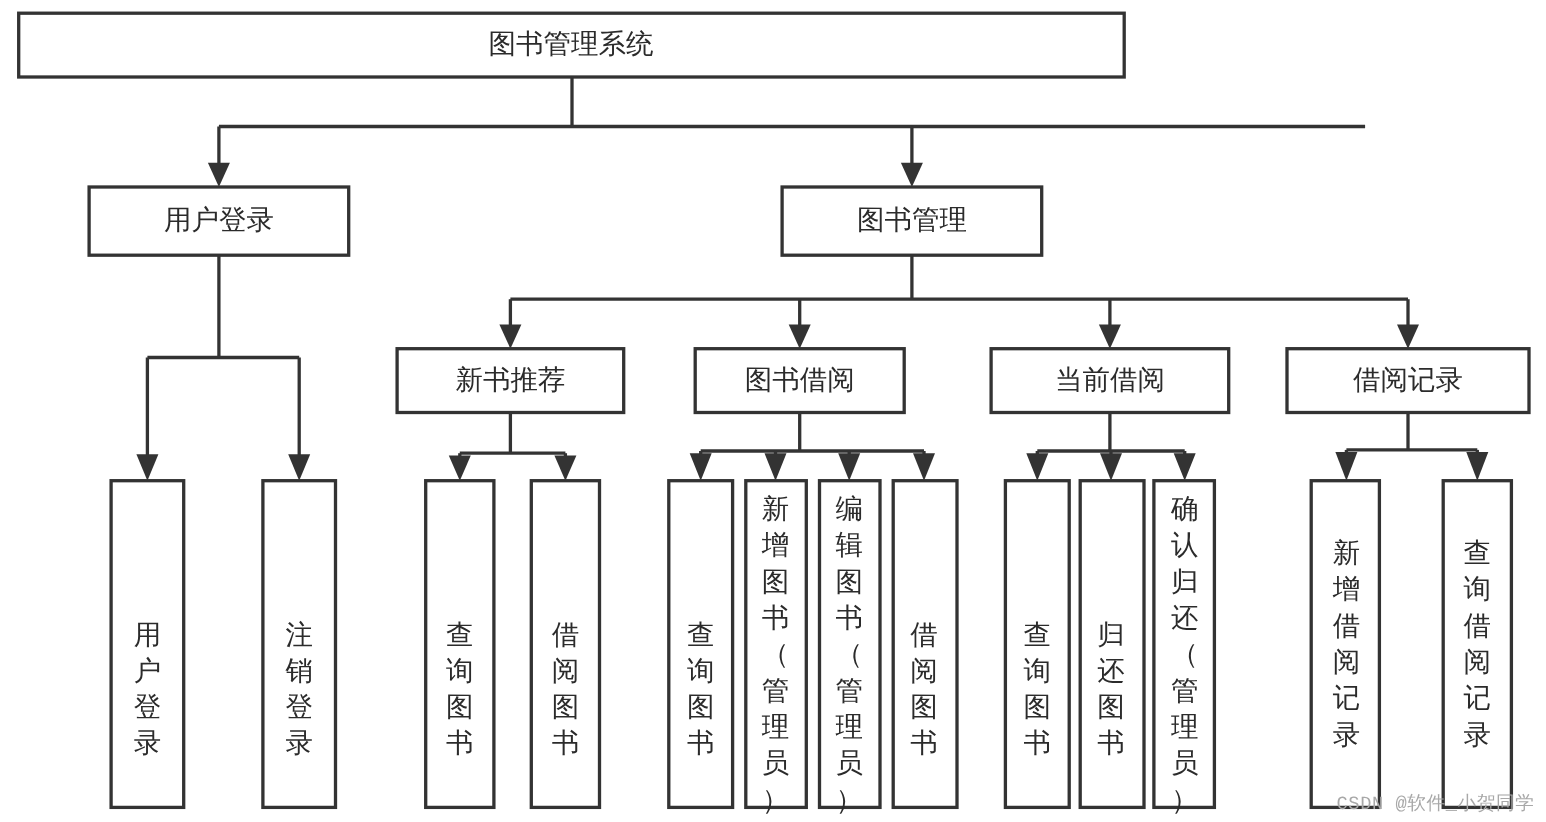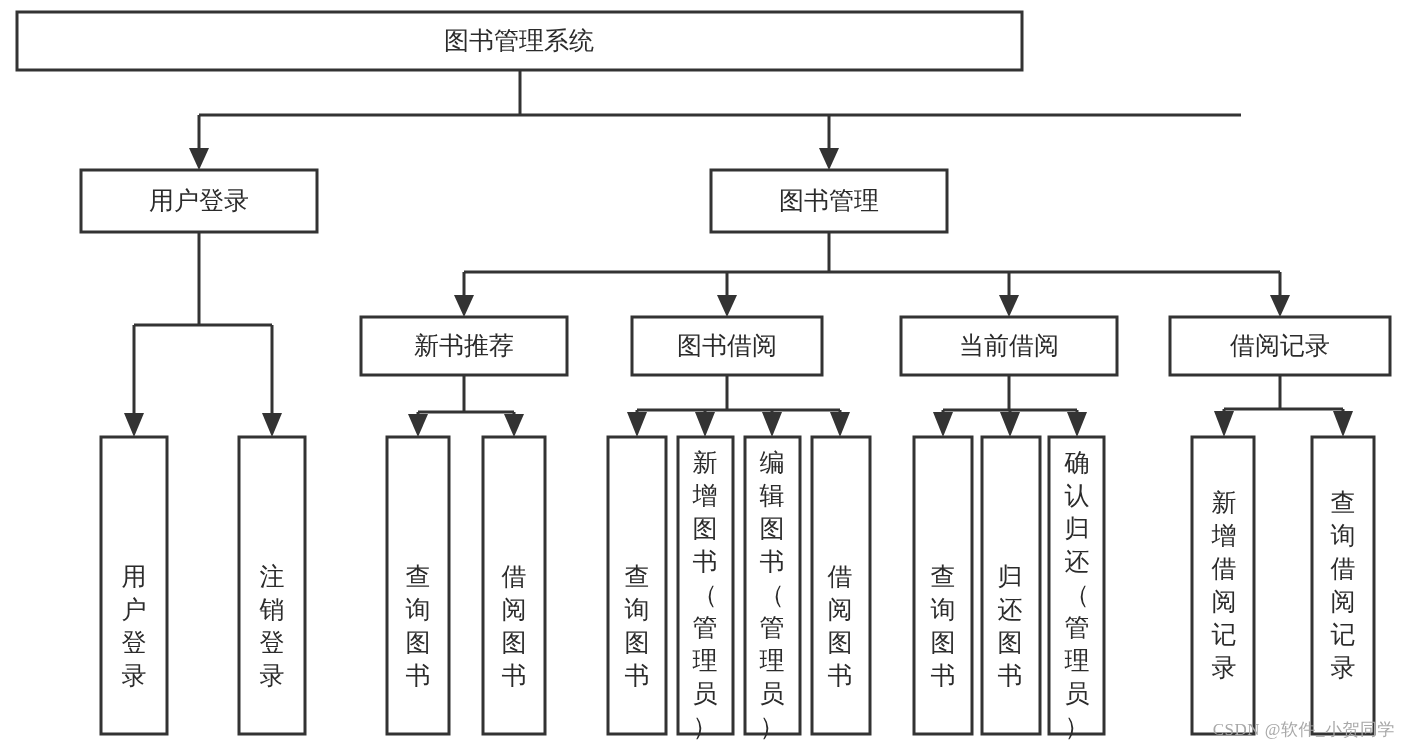--- a/index.html
+++ b/index.html
@@ -46,21 +46,21 @@
   .node-label-vertical {
     fill: #2b2b2b;
     font-family: "Liberation Sans", "DejaVu Sans", sans-serif;
     font-size: 25px;
     text-anchor: middle;
   }
   .watermark {
     position: absolute;
     right: 10px;
     bottom: 6px;
-    font-family: Liberation Serif, serif;
+    font-family: Liberation Mono, monospace;
     font-size: 17px;
     color: #a8a8a8;
     letter-spacing: 0.5px;
     white-space: nowrap;
     pointer-events: none;
     margin-left: 16px;
   }
 </style>
 </head>
 <body>

